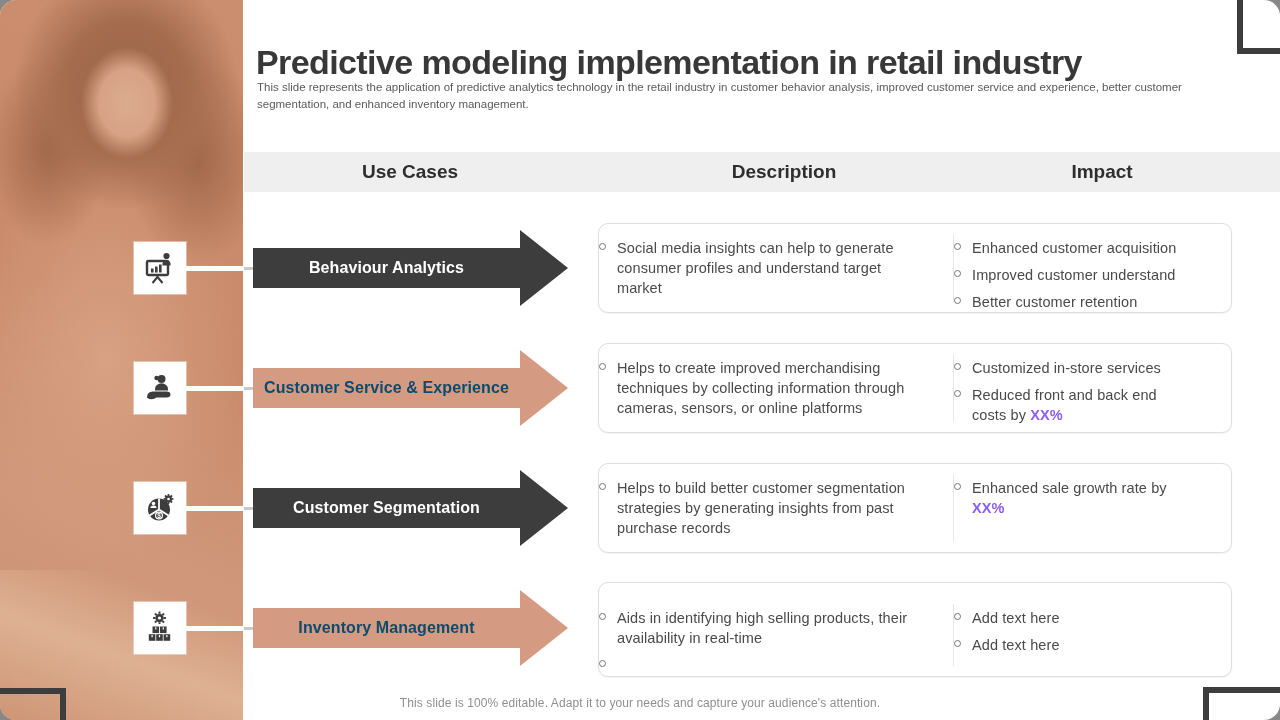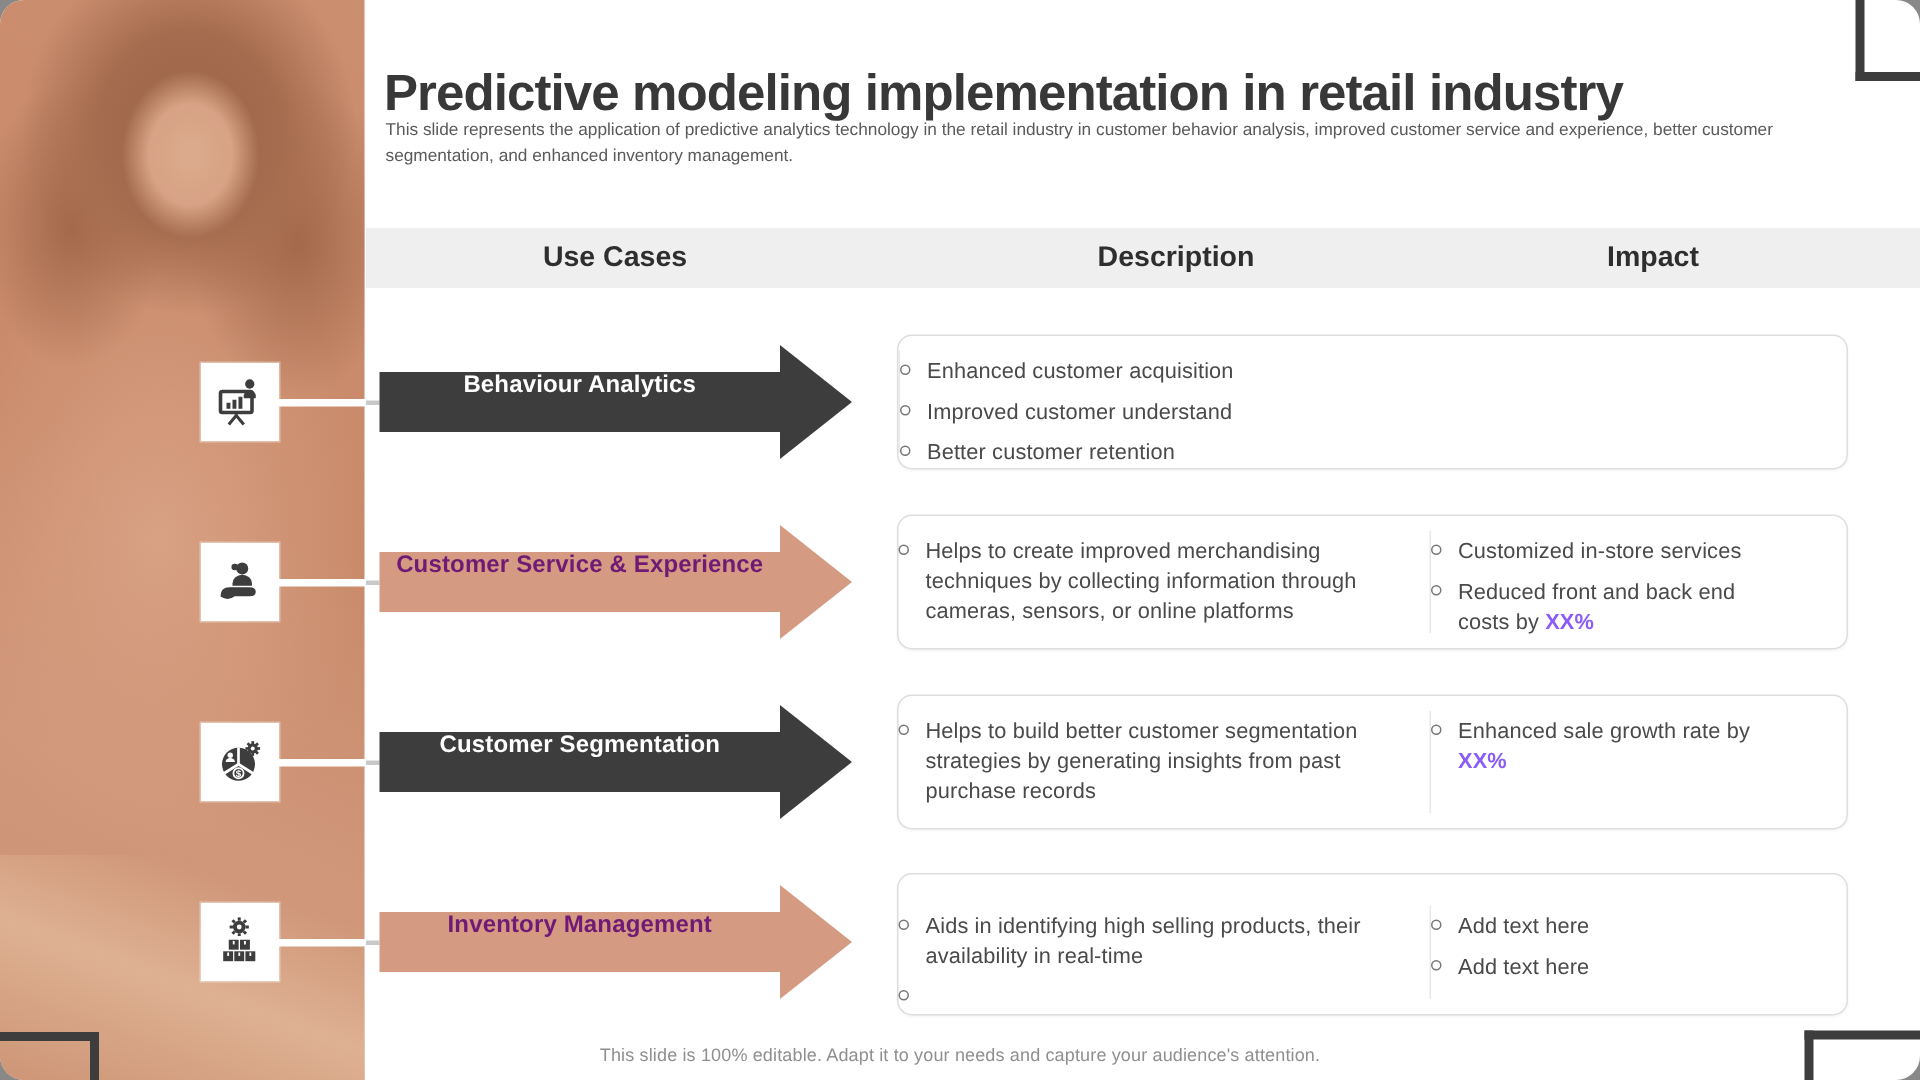--- a/index.html
+++ b/index.html
@@ -57,30 +57,30 @@
   .rows{position:absolute;left:0;top:208px;width:1280px;height:480px;}
   .row{position:absolute;left:0;width:1280px;height:120px;}
   .icon-box{
     position:absolute;left:134px;top:34px;width:52px;height:52px;background:#fff;
     display:flex;align-items:center;justify-content:center;box-shadow:0 0 0 1px rgba(255,255,255,.4);
   }
   .connector{position:absolute;left:158px;top:57.5px;width:88px;height:5px;background:#fff;}
   .connector-dash{position:absolute;left:244px;top:58.5px;width:9px;height:3px;background:#c9c9c9;}
   .arrow-body{
     position:absolute;left:253px;top:40px;width:267px;height:40px;
-    display:flex;align-items:flex-start;justify-content:center;
+    display:flex;align-items:center;justify-content:center;
     font-size:16px;font-weight:700;letter-spacing:.1px;white-space:nowrap;
   }
   .arrow-tip{
     position:absolute;left:520px;top:22px;width:0;height:0;
     border-top:38px solid transparent;border-bottom:38px solid transparent;border-left:48px solid;
   }
   .row.dark .arrow-body{background:var(--arrow-dark);color:#ffffff;}
   .row.dark .arrow-tip{border-left-color:var(--arrow-dark);}
-  .row.salmon .arrow-body{background:var(--accent-salmon);color:#701a75;}
+  .row.salmon .arrow-body{background:var(--accent-salmon);color:#0c4a6e;}
   .row.salmon .arrow-tip{border-left-color:var(--accent-salmon);}
   
   .card{
     position:absolute;left:598px;top:15px;width:634px;height:90px;
     background:#fff;border:1px solid var(--card-border);border-radius:10px;
     box-shadow:0 1px 2px rgba(0,0,0,.05);
     display:flex;padding:14px 0 8px 0;
   }
   .row.r4 .card{top:14px;height:95px;padding-top:25px;}
   ul.blist{list-style:none;margin:0;padding:0;}
@@ -141,20 +141,26 @@
           </g>
           <rect x="5" y="11" width="21" height="14" rx="1.2" fill="none" stroke="#3d3d3d" stroke-width="2.4"></rect>
           <path d="M15.5 25 v3.5 M15.5 27 l-5 6 M15.5 27 l5 6" stroke="#3d3d3d" stroke-width="2" fill="none"></path>
         </svg>
       </div>
       <div class="arrow-body">
         <span>Behaviour Analytics</span>
       </div>
       <div class="arrow-tip"></div>
       <div class="card">
+        <ul class="blist desc-col">
+          <li>
+            <span class="bullet"></span>
+            <span class="btxt"><span>Social media insights can help to generate consumer profiles and understand target market</span><strong></strong></span>
+          </li>
+        </ul>
         <div class="vdiv"></div>
         <ul class="blist impact-col">
           <li>
             <span class="bullet"></span>
             <span class="btxt"><span>Enhanced customer acquisition</span><strong></strong></span>
           </li>
           <li>
             <span class="bullet"></span>
             <span class="btxt"><span>Improved customer understand</span><strong></strong></span>
           </li>

